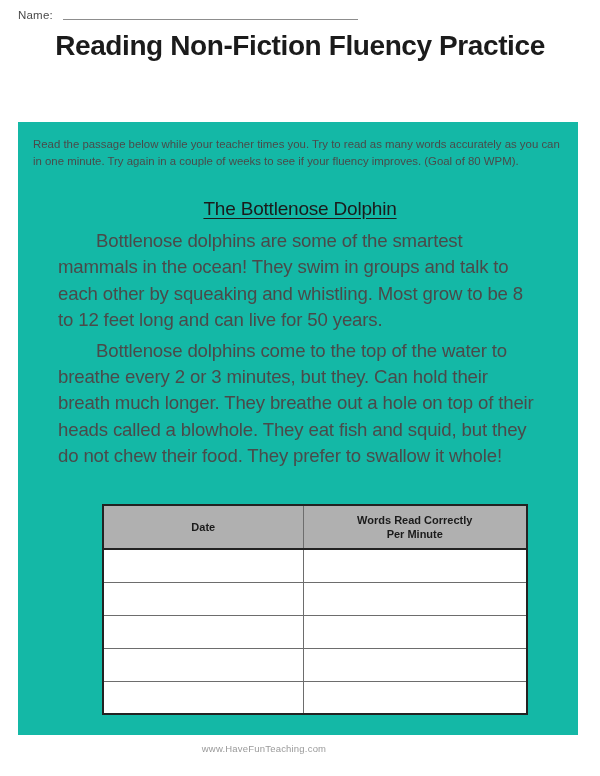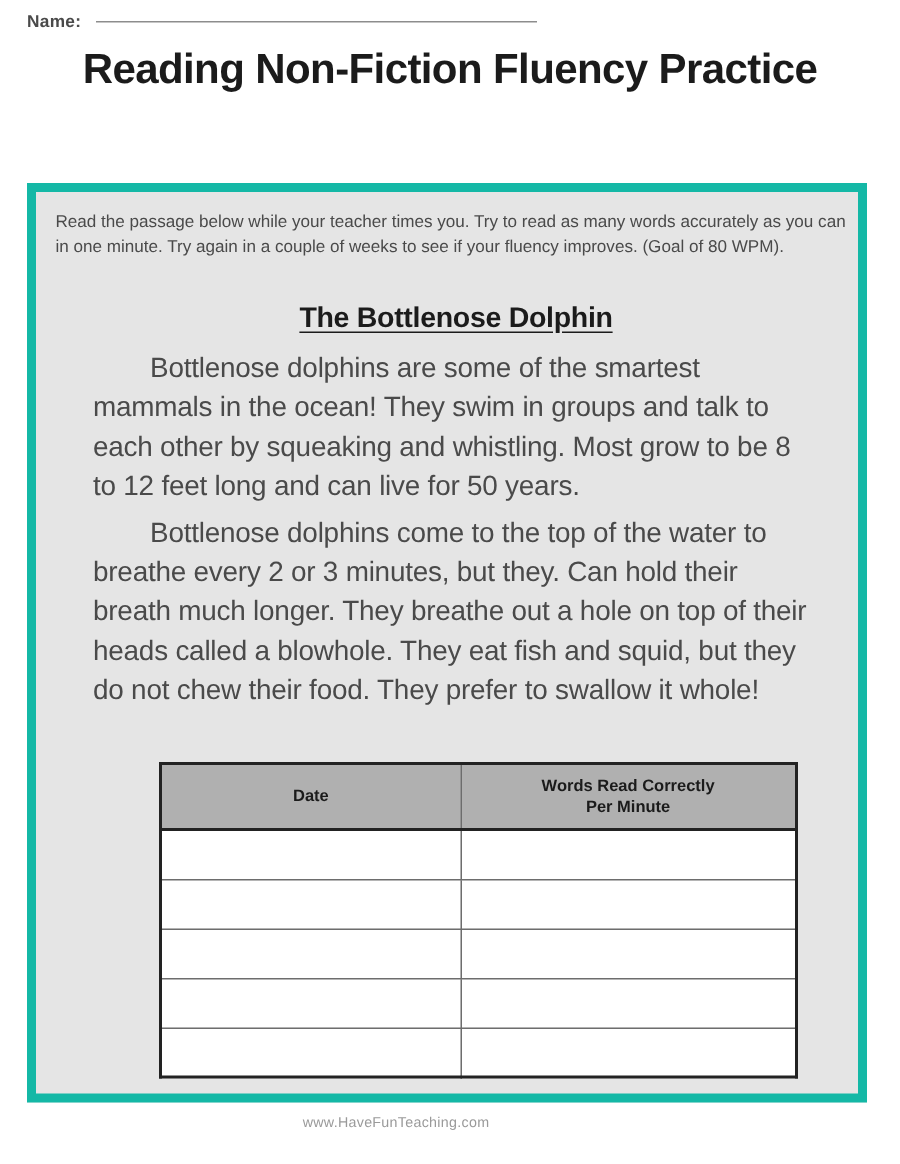--- a/index.html
+++ b/index.html
@@ -24,22 +24,21 @@
     padding: 0;
   }
 
   
   .name-row {
     position: absolute;
     left: 18px;
     top: 9px;
     width: 340px;
     display: flex;
-    align-items: center;
-    font-weight: bold;
+    align-items: flex-end;
   }
   .name-label {
     font-size: 11.5px;
     color: #4a4a4a;
     letter-spacing: .2px;
     white-space: nowrap;
     padding-bottom: 1px;
   }
   .name-line {
     flex: 1;
@@ -78,43 +77,43 @@
     font-weight: bold;
   }
 
   
   .passage-box {
     position: absolute;
     left: 18px;
     top: 122px;
     width: 560px;
     height: 613px;
-    border: 6px solid #14b8a6;
+    border: 2px solid #14b8a6;
     box-sizing: border-box;
-    background: #e5e5e5;
+    background: #14b8a6;
   }
 
   .passage-intro {
     position: absolute;
     left: 13px;
     top: 12px;
     width: 534px;
     font-size: 11.4px;
     line-height: 1.5;
     color: #4a4a4a;
   }
 
   .passage-title {
     position: absolute;
     left: 0;
     top: 74px;
     width: 560px;
     text-align: center;
     font-size: 19px;
-    font-weight: bold;
+    font-weight: normal;
     color: #1b1b1b;
     text-decoration: underline;
     text-underline-offset: 3px;
     letter-spacing: -0.2px;
   }
 
   .passage-body {
     position: absolute;
     left: 38px;
     top: 104px;

